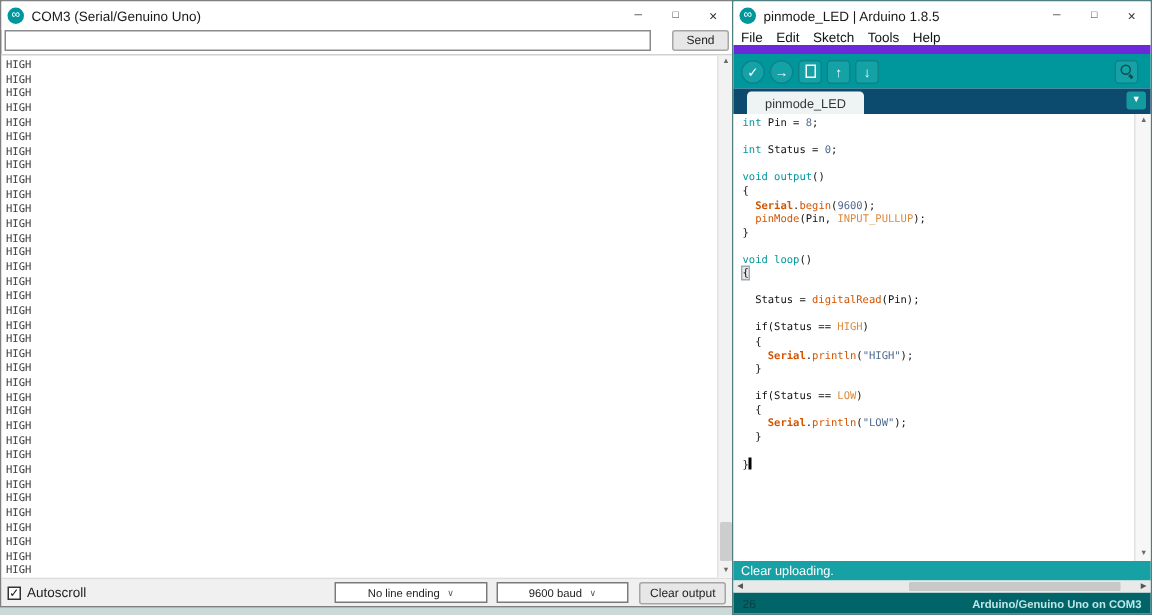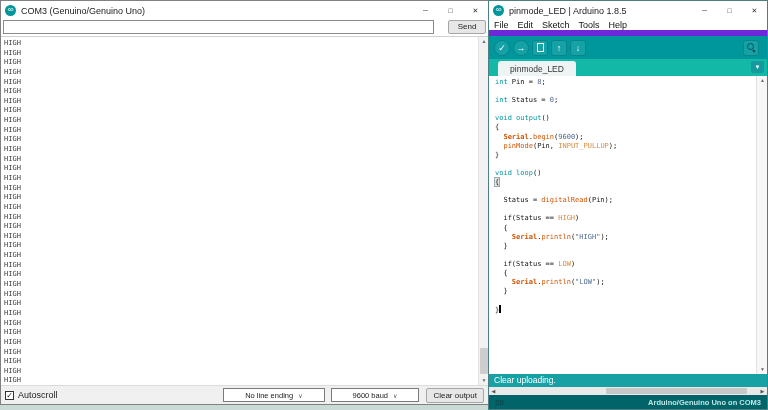--- a/index.html
+++ b/index.html
@@ -52,21 +52,21 @@
             color:#fff; display:flex; align-items:center; justify-content:center; font-size:9px; }
   .tb-btn.circle { border-radius:50%; }
   .tb-btn.square { border-radius:3px; }
   .doc-shape { width:7px; height:9px; border:1px solid #fff; background:transparent; display:block; }
   .tb-right { margin-left:auto; }
   .mag-shape { position:relative; width:9px; height:9px; display:block; }
   .mag-shape::before { content:""; position:absolute; left:0; top:0; width:5px; height:5px;
                        border:1.5px solid #0d4f52; border-radius:50%; }
   .mag-shape::after { content:""; position:absolute; left:6px; top:6px; width:3px; height:1.5px;
                       background:#0d4f52; transform:rotate(45deg); transform-origin:left center; }
-  .tabbar { flex:0 0 17px; background:#14b8a6; display:flex; align-items:flex-end; padding-left:9px; position:relative; }
+  .tabbar { flex:0 0 17px; background:#0c4a6e; display:flex; align-items:flex-end; padding-left:9px; position:relative; }
   .tab { width:78px; height:15px; background:#eef3f3; border-radius:3px 3px 0 0; font-size:8.5px; color:#353535;
          display:flex; align-items:center; justify-content:center; }
   .tab-menu-btn { position:absolute; right:3px; top:2px; width:13px; height:12px; background:#13999e;
                   border-radius:2px; color:#fff; font-size:6px; text-align:center; line-height:12px; }
   .editor { position:relative; flex:1; background:#fff; overflow:hidden; }
   .code { position:absolute; left:6px; top:2px; right:13px; bottom:0;
           font-family:"DejaVu Sans Mono",monospace; font-size:7px; }
   .code-line { height:9.1px; white-space:pre; }
   .tk-kw { color:#00979C; } .tk-fn { color:#D35400; } .tk-serial { color:#D35400; font-weight:bold; }
   .tk-const { color:#DB8A3C; } .tk-str { color:#4F6B8F; } .tk-num { color:#4F6B8F; } .tk-pl { color:#111; }
@@ -88,21 +88,21 @@
                 justify-content:space-between; padding:0 6px; }
   .line-no { font-size:8px; color:#0e3e41; font-weight:normal; }
   .board-status { font-size:7.5px; color:#bfe6e8; font-weight:bold; }
 </style>
 </head>
 <body>
 
 <div class="window" id="serial-window">
   <div class="titlebar">
     <div class="app-icon">∞</div>
-    <div class="title-text">COM3 (Genuino/Genuino Uno)</div>
+    <div class="title-text">COM3 (Serial/Genuino Uno)</div>
     <div class="win-controls">
       <div class="win-btn">─</div>
       <div class="win-btn">□</div>
       <div class="win-btn">✕</div>
     </div>
   </div>
   <div class="send-row">
     <input class="send-input" value="" style="">
     <div class="send-btn">Send</div>
   </div>

